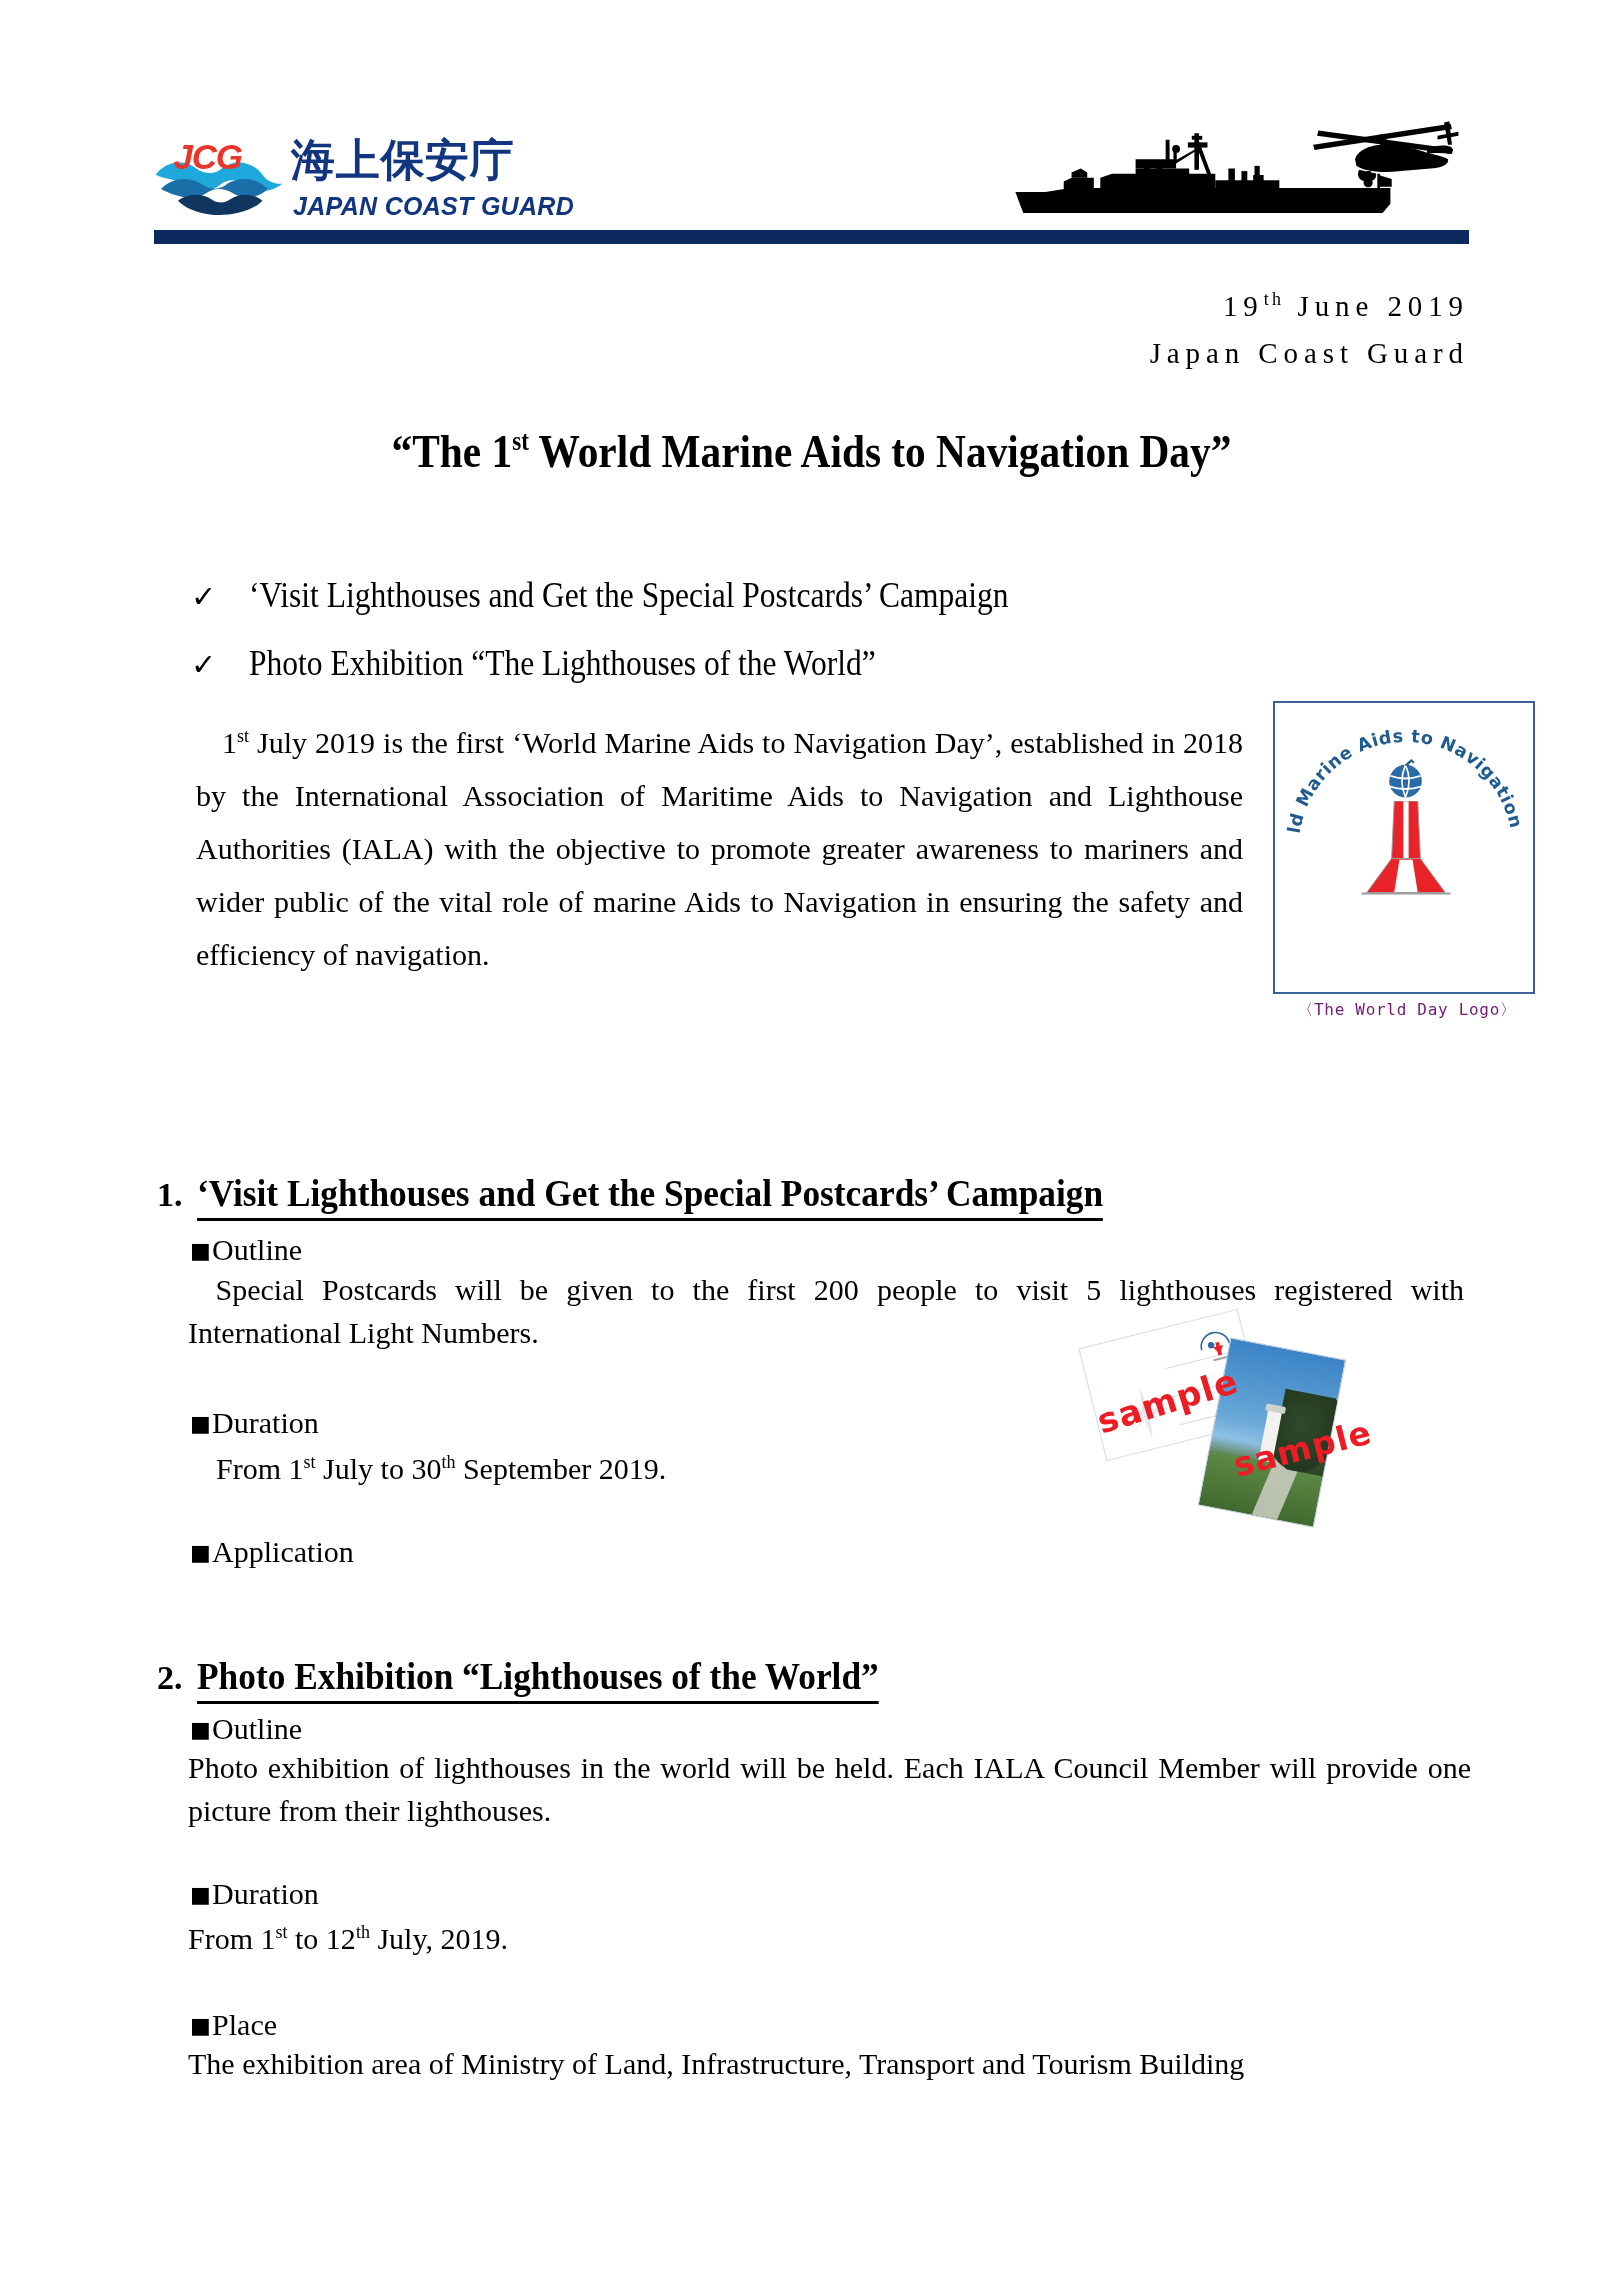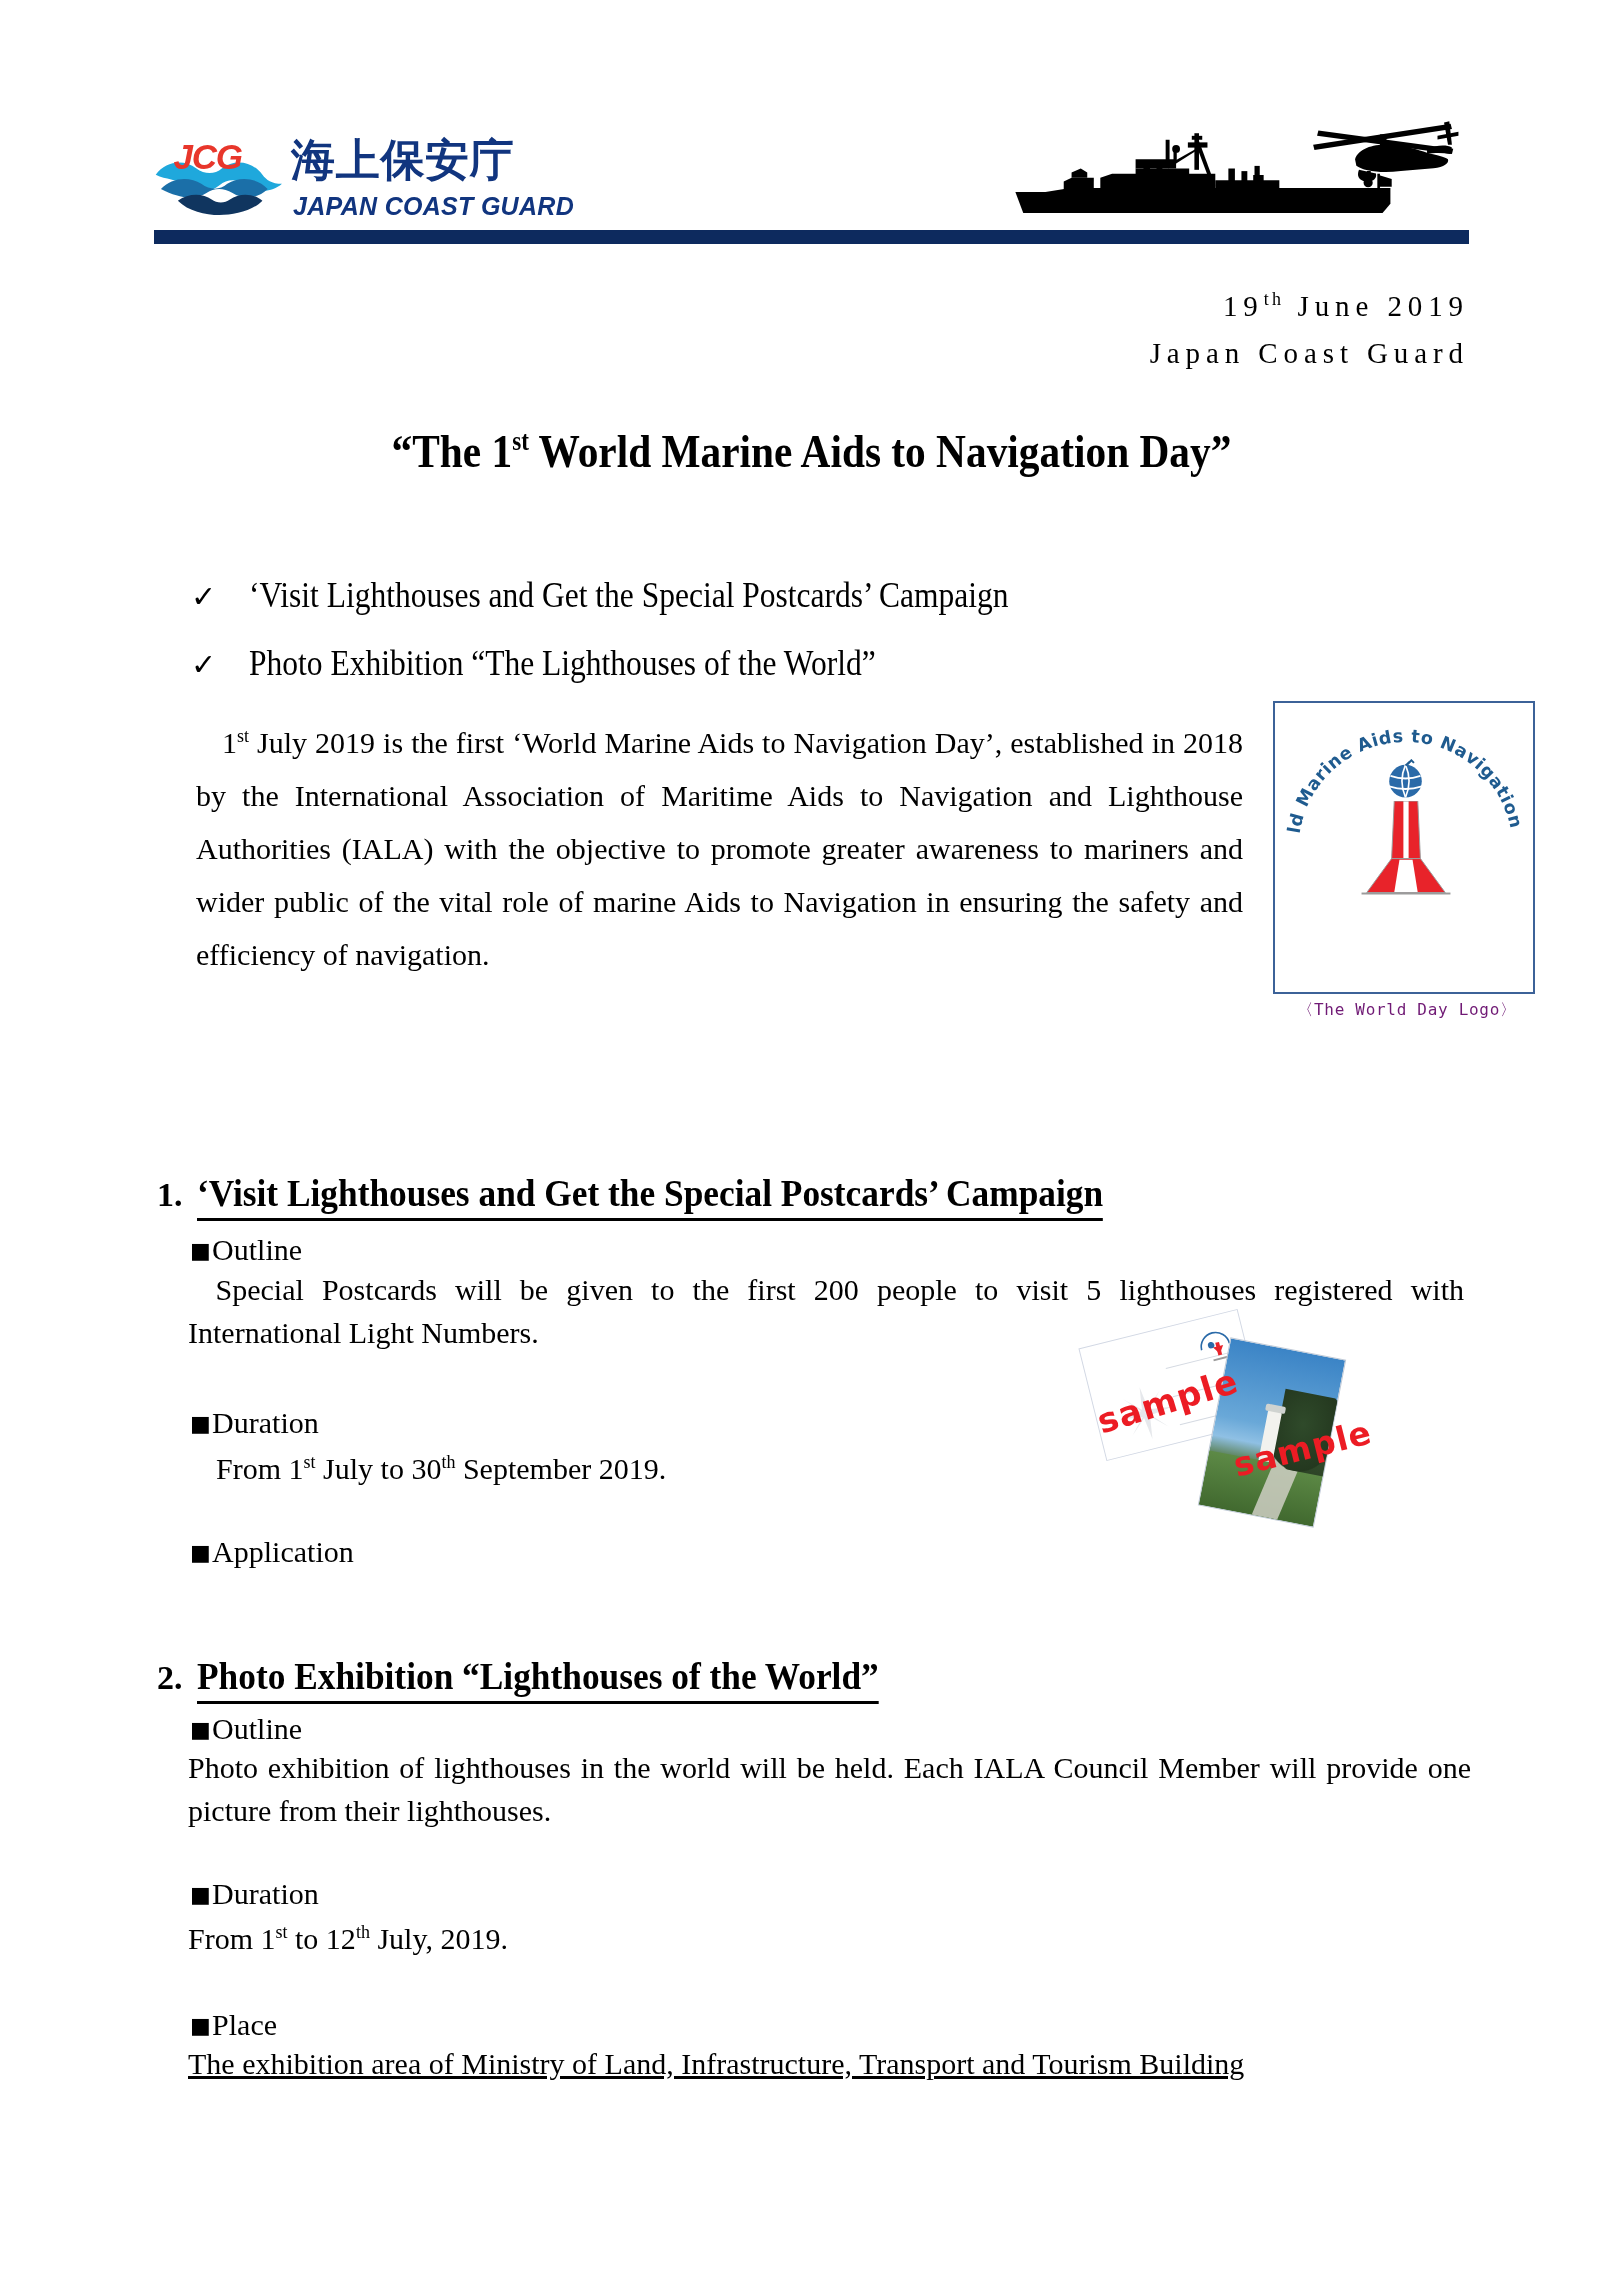--- a/index.html
+++ b/index.html
@@ -552,16 +552,16 @@
     <span class="sec-title">Photo Exhibition “Lighthouses of the World”</span>
   </div>
 
   <div class="blocklabel" style="left:190px; top:1708px;"><span class="sq">■</span><span>Outline</span></div>
   <div class="blocktext just" style="left:188px; top:1746px; width:1283px;">Photo exhibition of lighthouses in the world will be held. Each IALA Council Member will provide one picture from their lighthouses.</div>
 
   <div class="blocklabel" style="left:190px; top:1873px;"><span class="sq">■</span><span>Duration</span></div>
   <div class="blocktext" style="left:188px; top:1911px; width:916px;"><span>From 1</span><sup>st</sup><span> to 12</span><sup>th</sup><span> July, 2019.</span></div>
 
   <div class="blocklabel" style="left:190px; top:2004px;"><span class="sq">■</span><span>Place</span></div>
-  <div class="blocktext" style="left:188px; top:2042px; width:1283px;text-decoration:underline;">The exhibition area of Ministry of Land, Infrastructure, Transport and Tourism Building</div>
+  <div class="blocktext" style="left:188px; top:2042px; width:1283px;">The exhibition area of Ministry of Land, Infrastructure, Transport and Tourism Building</div>
 
 </div>
 
 
 </body></html>

